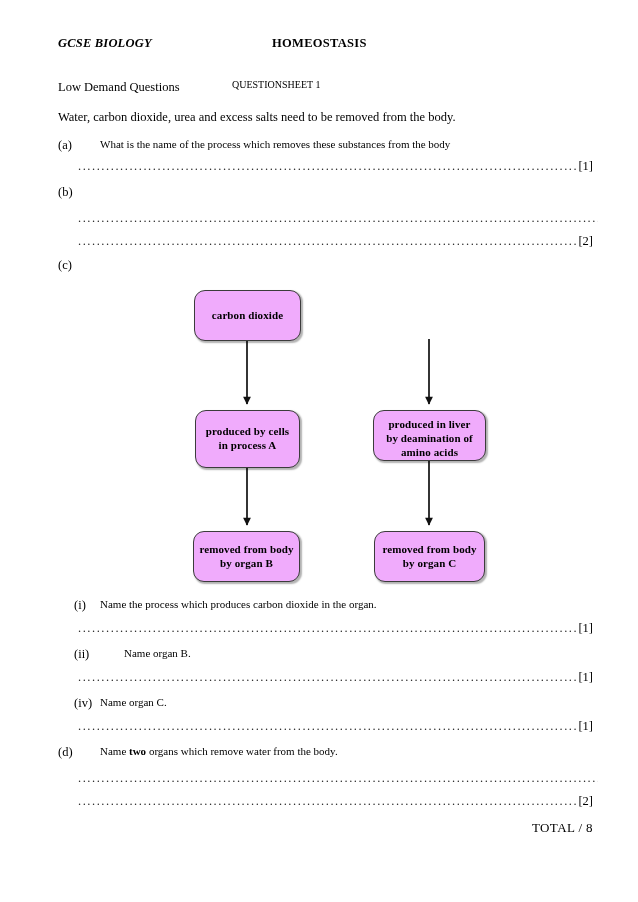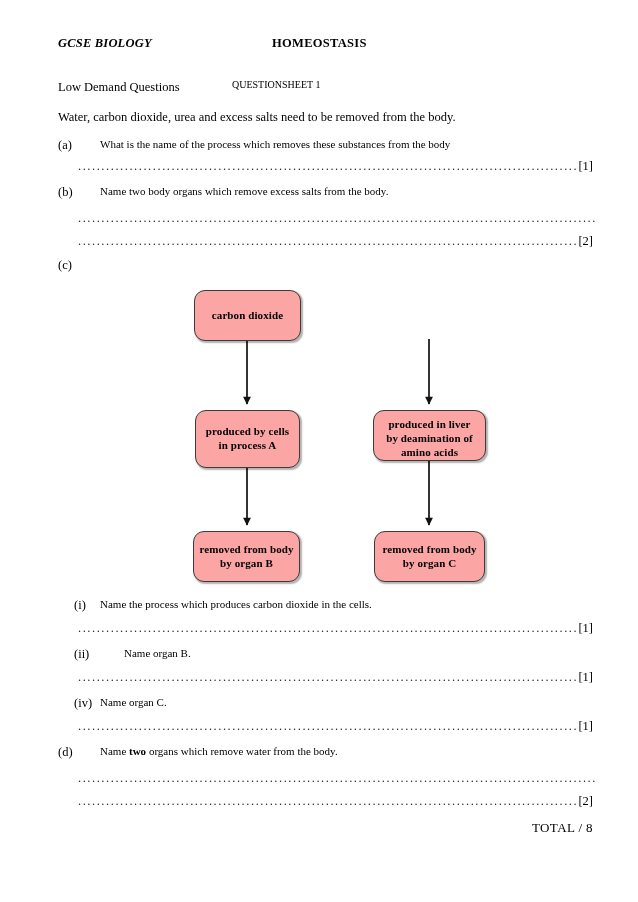--- a/index.html
+++ b/index.html
@@ -94,21 +94,21 @@
     position: absolute;
     left: 0;
     top: 0;
     width: 638px;
     height: 902px;
     pointer-events: none;
   }
   .fbox {
     position: absolute;
     box-sizing: border-box;
-    background: #fca5a5;
+    background: #f0abfc;
     border: 1.2px solid #3c3c3c;
     border-radius: 11px;
     box-shadow: 1.5px 1.5px 1.5px rgba(0,0,0,0.30);
     display: flex;
     align-items: center;
     justify-content: center;
     text-align: center;
     font-weight: bold;
     font-size: 11px;
     line-height: 1.27;
@@ -137,21 +137,20 @@
   <div class="intro">Water, carbon dioxide, urea and excess salts need to be removed from the body.</div>
 
   <div class="q-label" style="left:58px; top:138px;">(a)</div>
   <div class="q-text" style="left:100px; top:138px;">What is the name of the process which removes these substances from the body</div>
   <div class="dots" style="left:78px; top:159px; width:515px;">
     <span class="leader">...................................................................................................................................................................................................................</span>
     <span class="marks">[1]</span>
   </div>
 
   <div class="q-label" style="left:58px; top:185px;">(b)</div>
-  <div class="q-text" style="left:100px; top:185px;">Name two body organs which remove excess salts from the body.</div>
   <div class="dots" style="left:78px; top:211px; width:520px;">
     <span class="leader">...................................................................................................................................................................................................................</span>
   </div>
   <div class="dots" style="left:78px; top:234px; width:515px;">
     <span class="leader">...................................................................................................................................................................................................................</span>
     <span class="marks">[2]</span>
   </div>
 
   <div class="q-label" style="left:58px; top:258px;">(c)</div>
 
@@ -197,21 +196,21 @@
     </div>
     <div class="fbox" style="left:374px; top:531px; width:111px; height:51px;">
       <span>
         <span>removed from body</span><br>
         <span>by organ C</span>
       </span>
     </div>
   </div>
 
   <div class="q-label" style="left:74px; top:598px;">(i)</div>
-  <div class="q-text" style="left:100px; top:598px;">Name the process which produces carbon dioxide in the cells.</div>
+  <div class="q-text" style="left:100px; top:598px;">Name the process which produces carbon dioxide in the organ.</div>
   <div class="dots" style="left:78px; top:621px; width:515px;">
     <span class="leader">...................................................................................................................................................................................................................</span>
     <span class="marks">[1]</span>
   </div>
 
   <div class="q-label" style="left:74px; top:647px;">(ii)</div>
   <div class="q-text" style="left:100px; top:647px;margin-left:24px;">Name organ B.</div>
   <div class="dots" style="left:78px; top:670px; width:515px;">
     <span class="leader">...................................................................................................................................................................................................................</span>
     <span class="marks">[1]</span>

